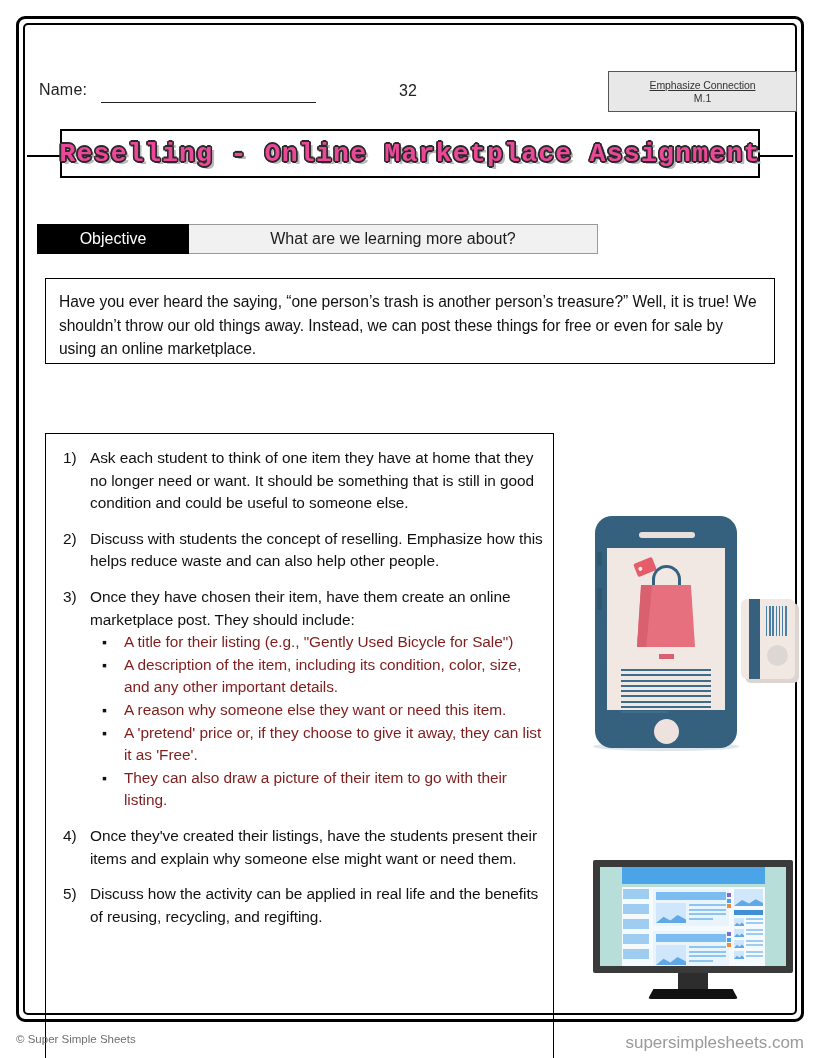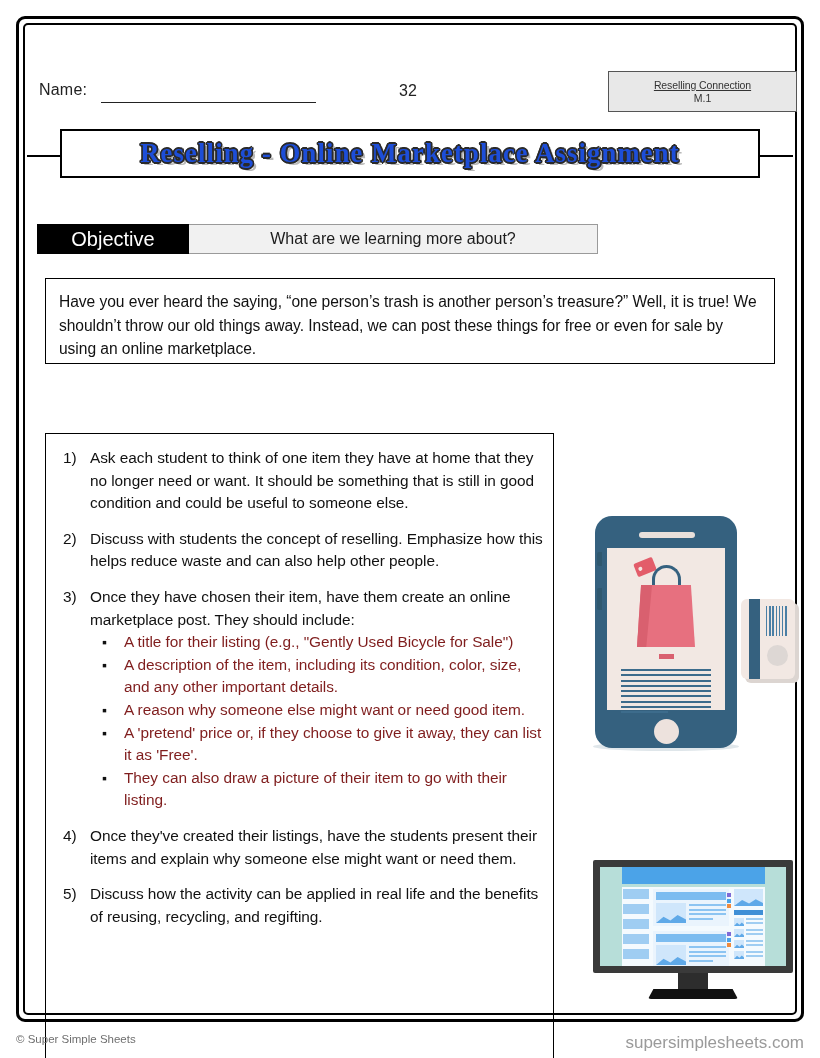--- a/index.html
+++ b/index.html
@@ -105,25 +105,25 @@
     position: absolute;
     left: 37px; top: 0;
     width: 700px; height: 49px;
     border: 2px solid #000;
     display: flex;
     align-items: center;
     justify-content: center;
     background: #fff;
   }
   .title-text {
-    font-family: Liberation Serif, serif;
+    font-family: Liberation Mono, monospace;
     font-size: 26.5px;
     font-weight: bold;
     letter-spacing: 1.2px;
-    color: #1d4ed8;
+    color: #ec4899;
     white-space: nowrap;
     text-shadow:
       -1.4px -1.4px 0 #2a2a2a,
        1.4px -1.4px 0 #2a2a2a,
       -1.4px  1.4px 0 #2a2a2a,
        1.4px  1.4px 0 #2a2a2a,
        0px   -1.6px 0 #2a2a2a,
        0px    1.6px 0 #2a2a2a,
       -1.6px  0px   0 #2a2a2a,
        1.6px  0px   0 #2a2a2a,
@@ -134,21 +134,21 @@
   .section-header {
     position: absolute;
     height: 30px;
     display: flex;
     align-items: stretch;
   }
   .sh-label {
     width: 152px;
     background: #000;
     color: #fff;
-    font-size: 20px;
+    font-size: 16px;
     display: flex;
     align-items: center;
     justify-content: center;
   }
   .sh-question {
     background: #f1f1f1;
     border: 1px solid #9a9a9a;
     border-left: none;
     color: #1c1c1c;
     font-size: 16px;
@@ -558,21 +558,21 @@
 <div class="page-outer-border"></div>
 <div class="page-inner-border"></div>
 
 <div class="page-content">
 
   <div class="top-row">
     <div class="name-label">Name:</div>
     <div class="name-line"></div>
     <div class="page-number">32</div>
     <div class="curriculum-box">
-      <div class="curriculum-title">Reselling Connection</div>
+      <div class="curriculum-title">Emphasize Connection</div>
       <div class="curriculum-code">M.1</div>
     </div>
   </div>
 
   <div class="title-wrap">
     <div class="title-rule left"></div>
     <div class="title-rule right"></div>
     <div class="title-box">
       <div class="title-text">Reselling - Online Marketplace Assignment</div>
     </div>
@@ -608,21 +608,21 @@
           <div class="sub-item">
             <div class="sub-bullet">▪</div>
             <div class="sub-text">A title for their listing (e.g., "Gently Used Bicycle for Sale")</div>
           </div>
           <div class="sub-item">
             <div class="sub-bullet">▪</div>
             <div class="sub-text">A description of the item, including its condition, color, size, and any other important details.</div>
           </div>
           <div class="sub-item">
             <div class="sub-bullet">▪</div>
-            <div class="sub-text">A reason why someone else might want or need good item.</div>
+            <div class="sub-text">A reason why someone else they want or need this item.</div>
           </div>
           <div class="sub-item">
             <div class="sub-bullet">▪</div>
             <div class="sub-text">A 'pretend' price or, if they choose to give it away, they can list it as 'Free'.</div>
           </div>
           <div class="sub-item">
             <div class="sub-bullet">▪</div>
             <div class="sub-text">They can also draw a picture of their item to go with their listing.</div>
           </div>
         </div>

